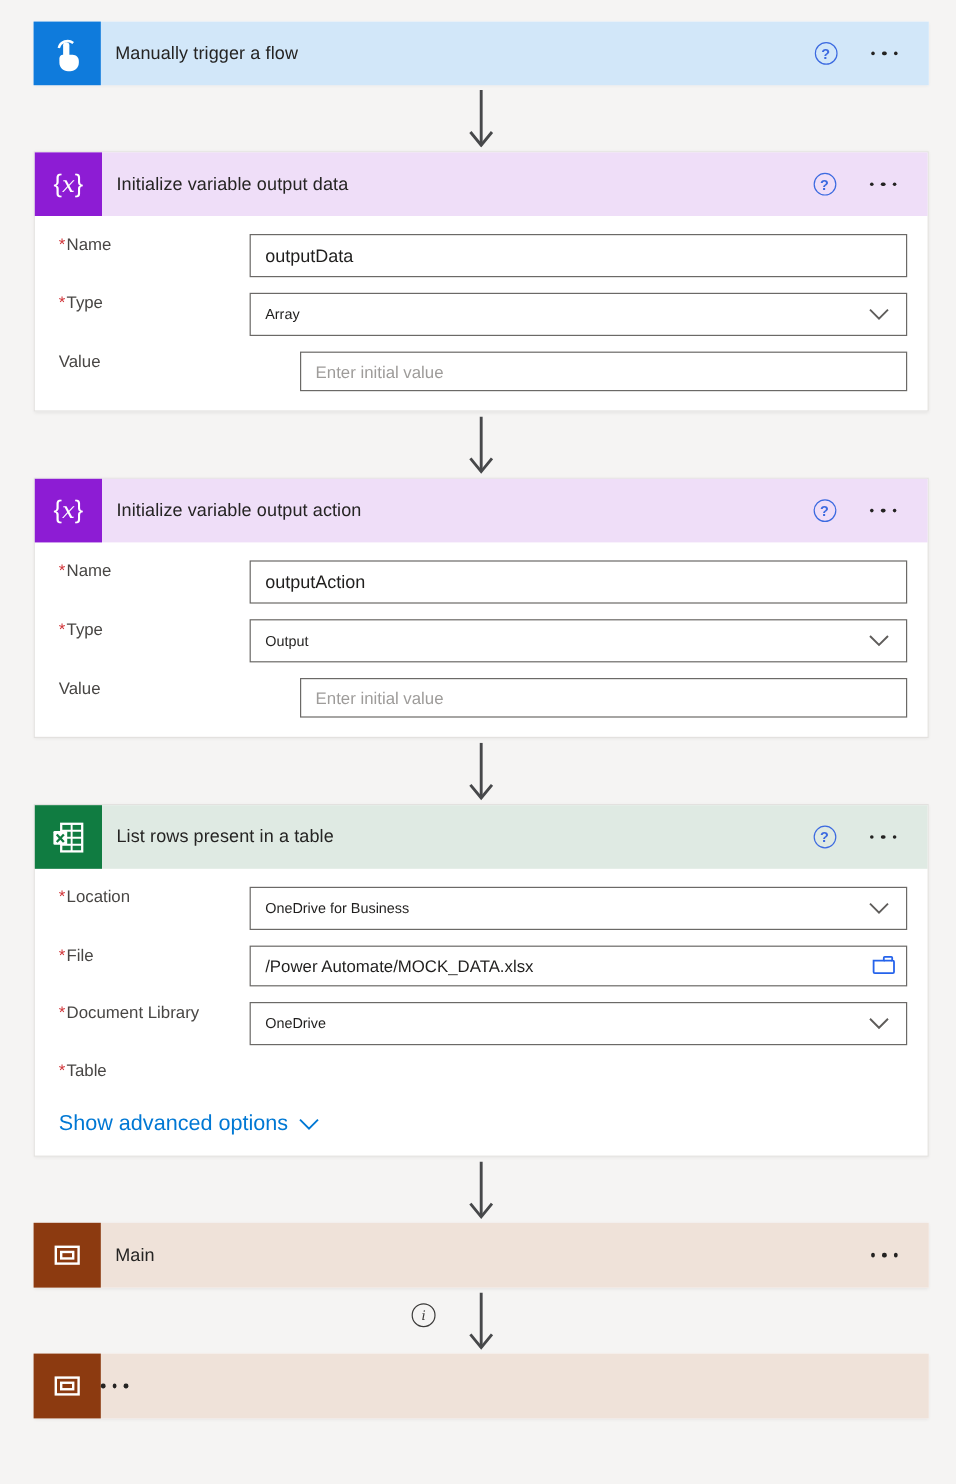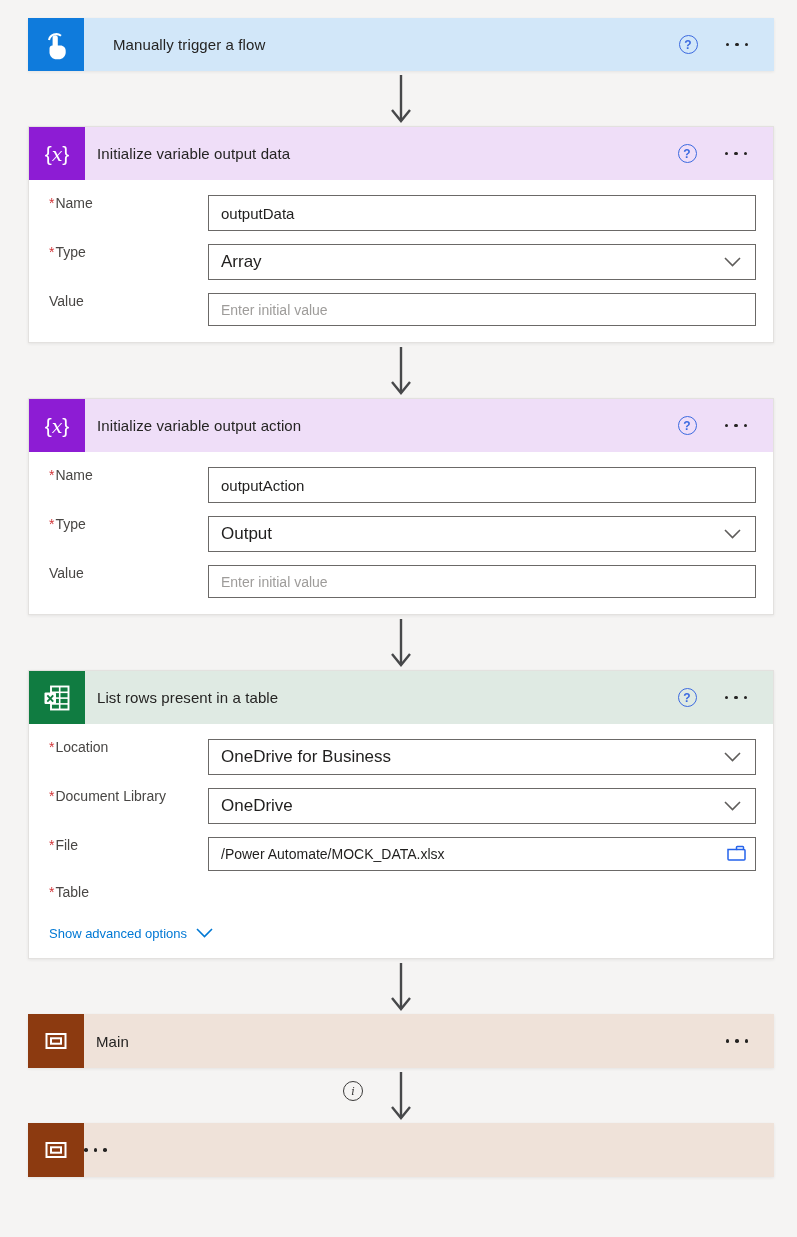--- a/index.html
+++ b/index.html
@@ -25,21 +25,21 @@
   .scope .card-header { height: 54px; }
   .icon-tile {
     width: 56px; flex: 0 0 56px;
     display: flex; align-items: center; justify-content: center;
     color: #fff;
   }
   .trigger  .icon-tile { background: var(--trigger-accent, #0f7bdc); }
   .variable .icon-tile { background: var(--variable-accent, #8d1cd4); }
   .excel    .icon-tile { background: var(--excel-accent, #107c41); }
   .scope    .icon-tile { background: var(--scope-accent, #8c3a10); }
-  .trigger  .card-header { background: var(--trigger-header-bg, #d2e7f9); gap: 17px; }
+  .trigger  .card-header { background: var(--trigger-header-bg, #d2e7f9); }
   .variable .card-header { background: var(--variable-header-bg, #efdef8); }
   .excel    .card-header { background: var(--excel-header-bg, #dfeae3); }
   .scope    .card-header { background: var(--scope-header-bg, #efe2d9); }
   .trigger.card, .scope.card { border: none; }
 
   .card-title {
     flex: 1; display: flex; align-items: center;
     padding-left: 12px;
     font-size: 15px; color: var(--title-text, #252423);
     letter-spacing: .1px;
@@ -56,21 +56,21 @@
   }
   .menu-dots { display: flex; gap: 6px; align-items: center; height: 19px; }
   .menu-dots i {
     width: 3.5px; height: 3.5px; border-radius: 50%;
     background: var(--menu-dots, #242322); display: block;
   }
 
   
   .card-body { padding: 15px 17px 16px 20px; }
   .field-row { display: flex; align-items: flex-start; margin-bottom: 13px; }
-  .field-row:last-child { margin-bottom: 0; }
+  .field-row:last-child { margin-bottom: 0; gap: 42px; }
   .field-label {
     flex: 0 0 159px;
     font-size: 14px; color: var(--label-text, #484644);
   }
   .req-star { color: var(--required-red, #d13438); margin-right: 1px; }
 
   .text-input, .combo, .file-box {
     flex: 1; height: 36px;
     border: 1px solid var(--input-border, #6b6967);
     border-radius: 0; background: #fff;
@@ -81,33 +81,33 @@
     padding: 0 12px; font-size: 15px;
     font-family: "Liberation Sans", sans-serif;
     color: var(--input-text, #201f1e); background: transparent;
   }
   input.native::placeholder { color: var(--placeholder-text, #9e9c9a); font-size: 14px; }
   .small-input { height: 33px; }
   .small-input input.native { font-size: 14px; }
   .file-box { height: 34px; }
 
   .combo { justify-content: space-between; cursor: pointer; }
-  .combo-value { padding-left: 12px; font-size: 17px; color: var(--input-text, #201f1e); }
+  .combo-value { padding-left: 12px; font-size: 12px; color: var(--input-text, #201f1e); }
   .combo-chevron { padding-right: 14px; display: flex; align-items: center; }
 
   .folder-btn {
     border: none; background: transparent; cursor: pointer;
     display: flex; align-items: center; padding: 0 9px 0 6px;
   }
 
   .adv-link {
     margin-top: 13px; display: inline-flex; align-items: center; gap: 9px;
     background: transparent; border: none; cursor: pointer;
     font-family: "Liberation Sans", sans-serif;
-    font-size: 13px; color: var(--link-blue, #0078d4);
+    font-size: 18px; color: var(--link-blue, #0078d4);
   }
 
   
   .arrow-row {
     width: 746px; height: 55px; position: relative;
     display: flex; align-items: center; justify-content: center;
   }
   .info-badge {
     position: absolute; left: calc(50% - 58px); top: 13px;
     width: 20px; height: 20px; border-radius: 50%;
@@ -308,42 +308,42 @@
         <div class="combo">
           <span class="combo-value">OneDrive for Business</span>
           <span class="combo-chevron">
               <svg width="17" height="10" viewBox="0 0 17 10">
                 <use href="#svg-chevron"></use>
               </svg>
             </span>
         </div>
       </div>
       <div class="field-row">
+        <div class="field-label"><span class="req-star">*</span><span>File</span></div>
+        <div class="file-box small-input">
+          <input class="native" type="text" value="/Power Automate/MOCK_DATA.xlsx" style="">
+          <button class="folder-btn">
+            <span><svg width="20" height="18" viewBox="0 0 20 18">
+                  <use href="#svg-folder"></use>
+                </svg></span>
+          </button>
+        </div>
+      </div>
+      <div class="field-row">
         <div class="field-label"><span class="req-star">*</span><span>Document Library</span></div>
         <div class="combo">
           <span class="combo-value">OneDrive</span>
           <span class="combo-chevron">
               <svg width="17" height="10" viewBox="0 0 17 10">
                 <use href="#svg-chevron"></use>
               </svg>
             </span>
         </div>
       </div>
       <div class="field-row">
-        <div class="field-label"><span class="req-star">*</span><span>File</span></div>
-        <div class="file-box small-input">
-          <input class="native" type="text" value="/Power Automate/MOCK_DATA.xlsx" style="">
-          <button class="folder-btn">
-            <span><svg width="20" height="18" viewBox="0 0 20 18">
-                  <use href="#svg-folder"></use>
-                </svg></span>
-          </button>
-        </div>
-      </div>
-      <div class="field-row">
         <div class="field-label"><span class="req-star">*</span><span>Table</span></div>
       </div>
       <button class="adv-link">
         <span>Show advanced options</span>
         <span><svg width="17" height="10" viewBox="0 0 17 10">
               <use href="#svg-chevron-blue"></use>
             </svg></span>
       </button>
     </div>
   </div>

